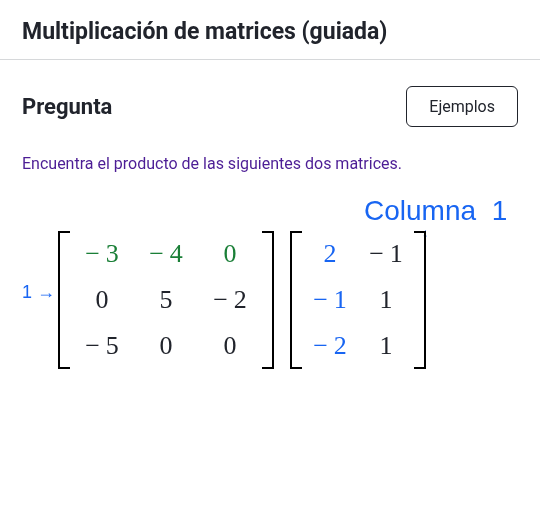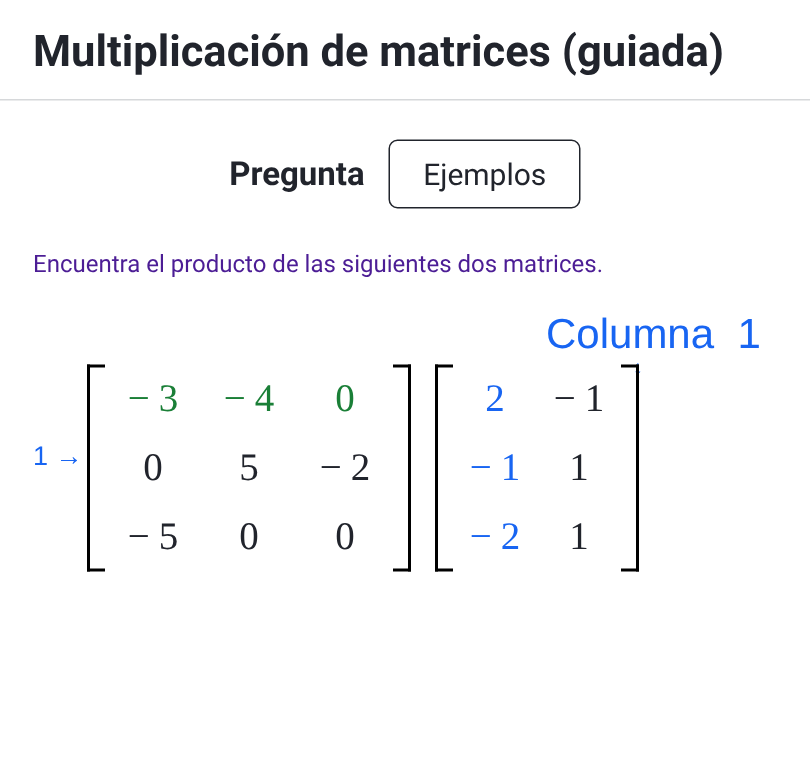--- a/index.html
+++ b/index.html
@@ -10,47 +10,47 @@
     background: #fff;
     color: #21242c;
     width: 540px;
     overflow: hidden;
   }
   .page {
     width: 540px;
     height: 516px;
   }
   .title {
-    font-size: 29px;
+    font-size: 23px;
     font-weight: 700;
     color: #21242c;
     padding: 18px 22px 14px 22px;
   }
   .card {
     border-top: 1px solid #d6d8da;
     padding: 26px 22px 0 22px;
   }
   .header-row {
     display: flex;
-    justify-content: center;
+    justify-content: space-between;
     align-items: center;
     margin-bottom: 26px;
     gap: 16px;
   }
   .question-label {
     font-size: 22px;
     font-weight: 700;
     color: #21242c;
   }
   .examples-btn {
     border: 1.5px solid #21242c;
     border-radius: 6px;
     background: #fff;
     color: #21242c;
-    font-size: 20px;
+    font-size: 16px;
     padding: 10px 22px;
     cursor: pointer;
     font-family: inherit;
   }
   .prompt {
     font-size: 16px;
     color: #4c1d95;
     line-height: 1.35;
     margin-bottom: 20px;
   }

